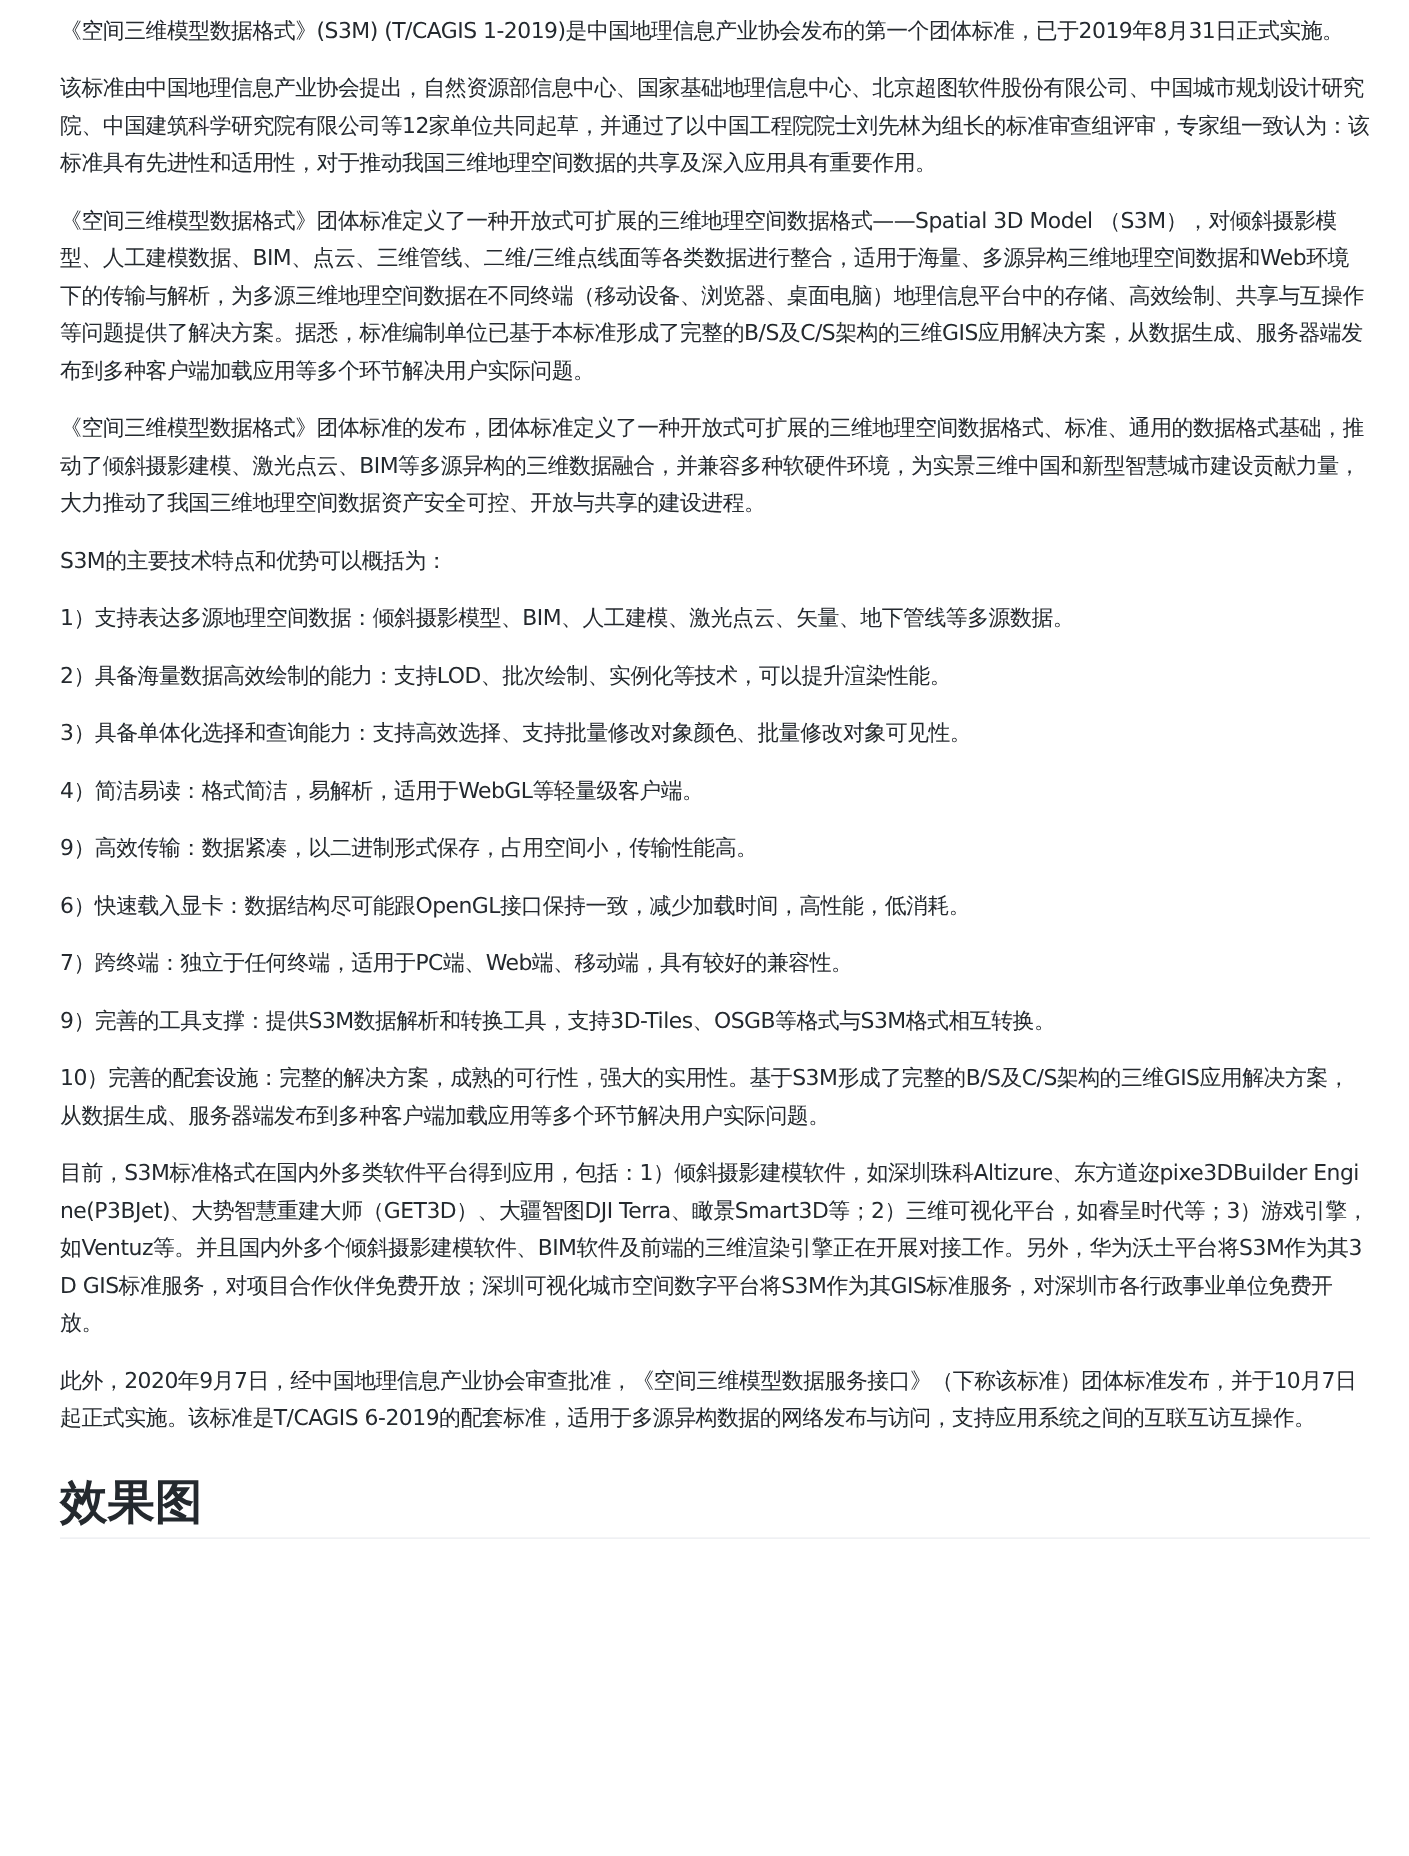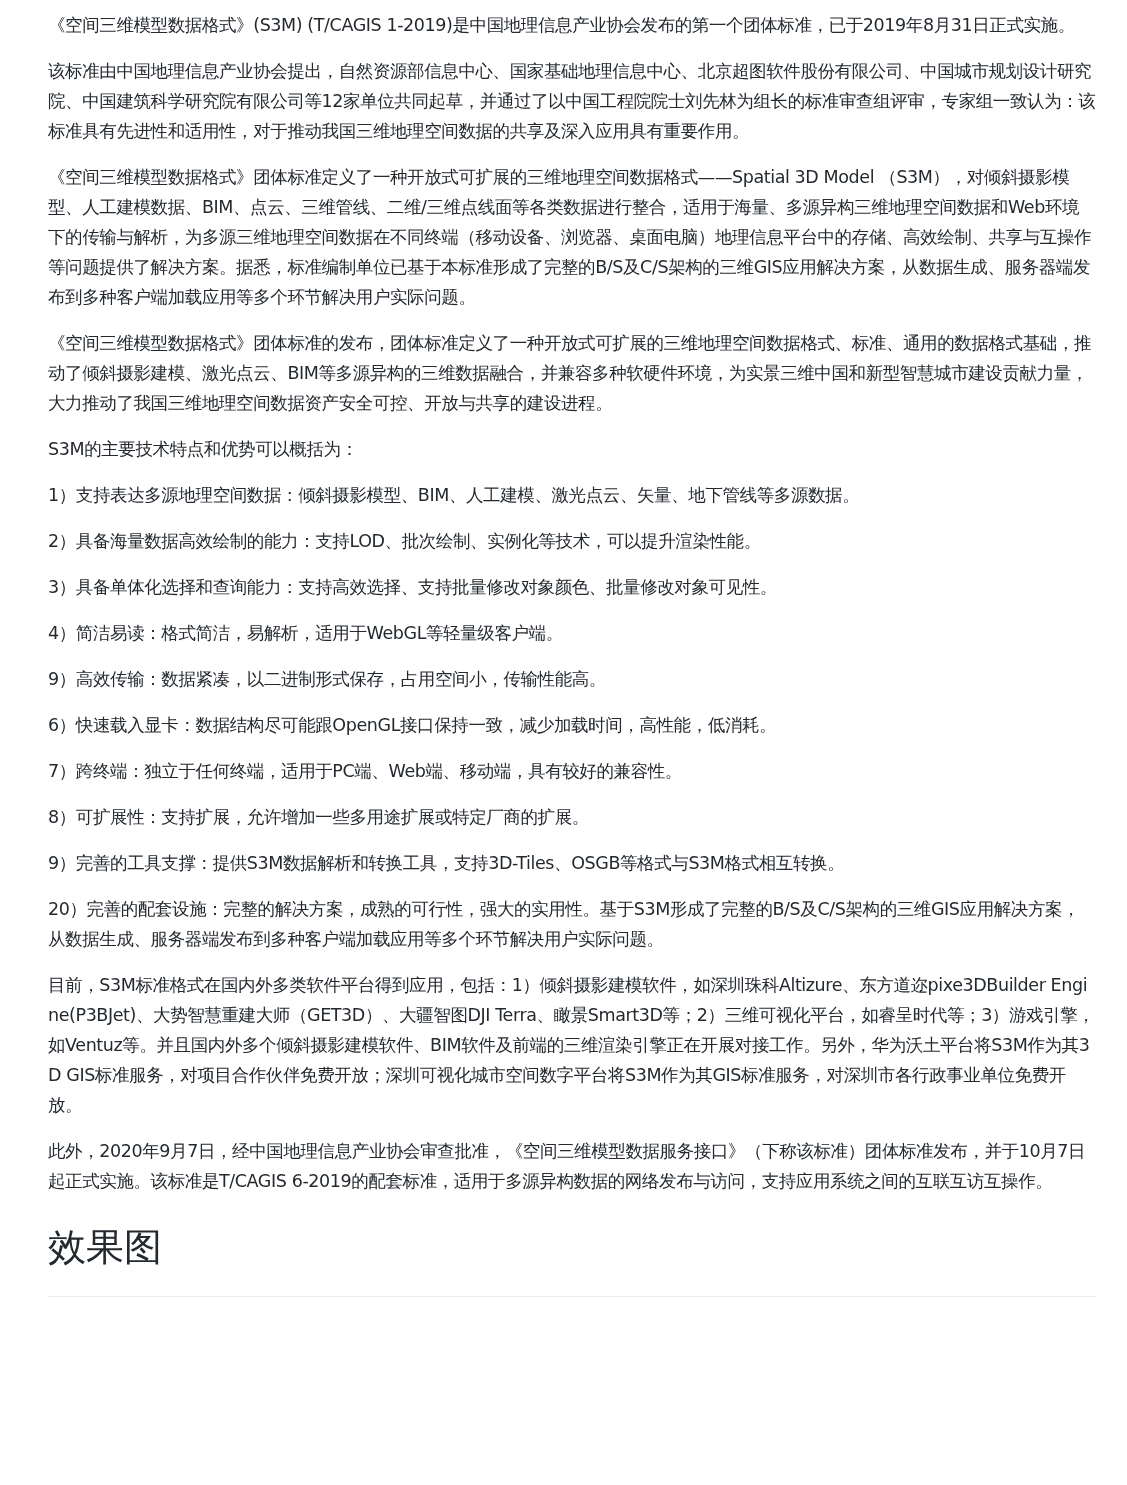--- a/index.html
+++ b/index.html
@@ -24,44 +24,43 @@
       margin: 0 0 16px 0;
       font-size: 17.5px;
       line-height: 30px;
       letter-spacing: -0.4px;
       word-break: break-all;
     }
     .doc h2 {
       margin: 26px 0 0 0;
       font-size: 38px;
       line-height: 50px;
-      font-weight: normal;
+      font-weight: bold;
       color: #24292e;
-      padding-bottom: 24px;
+      padding-bottom: 4px;
       border-bottom: 1px solid #eaecef;
     }
   </style>
 </head>
 <body>
 
 <div class="doc">
   <p>《空间三维模型数据格式》(S3M) (T/CAGIS 1-2019)是中国地理信息产业协会发布的第一个团体标准，已于2019年8月31日正式实施。</p>
   <p>该标准由中国地理信息产业协会提出，自然资源部信息中心、国家基础地理信息中心、北京超图软件股份有限公司、中国城市规划设计研究院、中国建筑科学研究院有限公司等12家单位共同起草，并通过了以中国工程院院士刘先林为组长的标准审查组评审，专家组一致认为：该标准具有先进性和适用性，对于推动我国三维地理空间数据的共享及深入应用具有重要作用。</p>
   <p>《空间三维模型数据格式》团体标准定义了一种开放式可扩展的三维地理空间数据格式——Spatial 3D Model （S3M），对倾斜摄影模型、人工建模数据、BIM、点云、三维管线、二维/三维点线面等各类数据进行整合，适用于海量、多源异构三维地理空间数据和Web环境下的传输与解析，为多源三维地理空间数据在不同终端（移动设备、浏览器、桌面电脑）地理信息平台中的存储、高效绘制、共享与互操作等问题提供了解决方案。据悉，标准编制单位已基于本标准形成了完整的B/S及C/S架构的三维GIS应用解决方案，从数据生成、服务器端发布到多种客户端加载应用等多个环节解决用户实际问题。</p>
   <p>《空间三维模型数据格式》团体标准的发布，团体标准定义了一种开放式可扩展的三维地理空间数据格式、标准、通用的数据格式基础，推动了倾斜摄影建模、激光点云、BIM等多源异构的三维数据融合，并兼容多种软硬件环境，为实景三维中国和新型智慧城市建设贡献力量，大力推动了我国三维地理空间数据资产安全可控、开放与共享的建设进程。</p>
   <p>S3M的主要技术特点和优势可以概括为：</p>
 
   <p>1）支持表达多源地理空间数据：倾斜摄影模型、BIM、人工建模、激光点云、矢量、地下管线等多源数据。</p>
   <p>2）具备海量数据高效绘制的能力：支持LOD、批次绘制、实例化等技术，可以提升渲染性能。</p>
   <p>3）具备单体化选择和查询能力：支持高效选择、支持批量修改对象颜色、批量修改对象可见性。</p>
   <p>4）简洁易读：格式简洁，易解析，适用于WebGL等轻量级客户端。</p>
   <p>9）高效传输：数据紧凑，以二进制形式保存，占用空间小，传输性能高。</p>
   <p>6）快速载入显卡：数据结构尽可能跟OpenGL接口保持一致，减少加载时间，高性能，低消耗。</p>
   <p>7）跨终端：独立于任何终端，适用于PC端、Web端、移动端，具有较好的兼容性。</p>
-  <p>8）可扩展性：支持扩展，允许增加一些多用途扩展或特定厂商的扩展。</p>
   <p>9）完善的工具支撑：提供S3M数据解析和转换工具，支持3D-Tiles、OSGB等格式与S3M格式相互转换。</p>
-  <p>20）完善的配套设施：完整的解决方案，成熟的可行性，强大的实用性。基于S3M形成了完整的B/S及C/S架构的三维GIS应用解决方案，从数据生成、服务器端发布到多种客户端加载应用等多个环节解决用户实际问题。</p>
+  <p>10）完善的配套设施：完整的解决方案，成熟的可行性，强大的实用性。基于S3M形成了完整的B/S及C/S架构的三维GIS应用解决方案，从数据生成、服务器端发布到多种客户端加载应用等多个环节解决用户实际问题。</p>
 
   <p>目前，S3M标准格式在国内外多类软件平台得到应用，包括：1）倾斜摄影建模软件，如深圳珠科Altizure、东方道迩pixe3DBuilder Engine(P3BJet)、大势智慧重建大师（GET3D）、大疆智图DJI Terra、瞰景Smart3D等；2）三维可视化平台，如睿呈时代等；3）游戏引擎，如Ventuz等。并且国内外多个倾斜摄影建模软件、BIM软件及前端的三维渲染引擎正在开展对接工作。另外，华为沃土平台将S3M作为其3D GIS标准服务，对项目合作伙伴免费开放；深圳可视化城市空间数字平台将S3M作为其GIS标准服务，对深圳市各行政事业单位免费开放。</p>
   <p>此外，2020年9月7日，经中国地理信息产业协会审查批准，《空间三维模型数据服务接口》（下称该标准）团体标准发布，并于10月7日起正式实施。该标准是T/CAGIS 6-2019的配套标准，适用于多源异构数据的网络发布与访问，支持应用系统之间的互联互访互操作。</p>
 
   <h2>效果图</h2>
 </div>
 
 </body></html>

